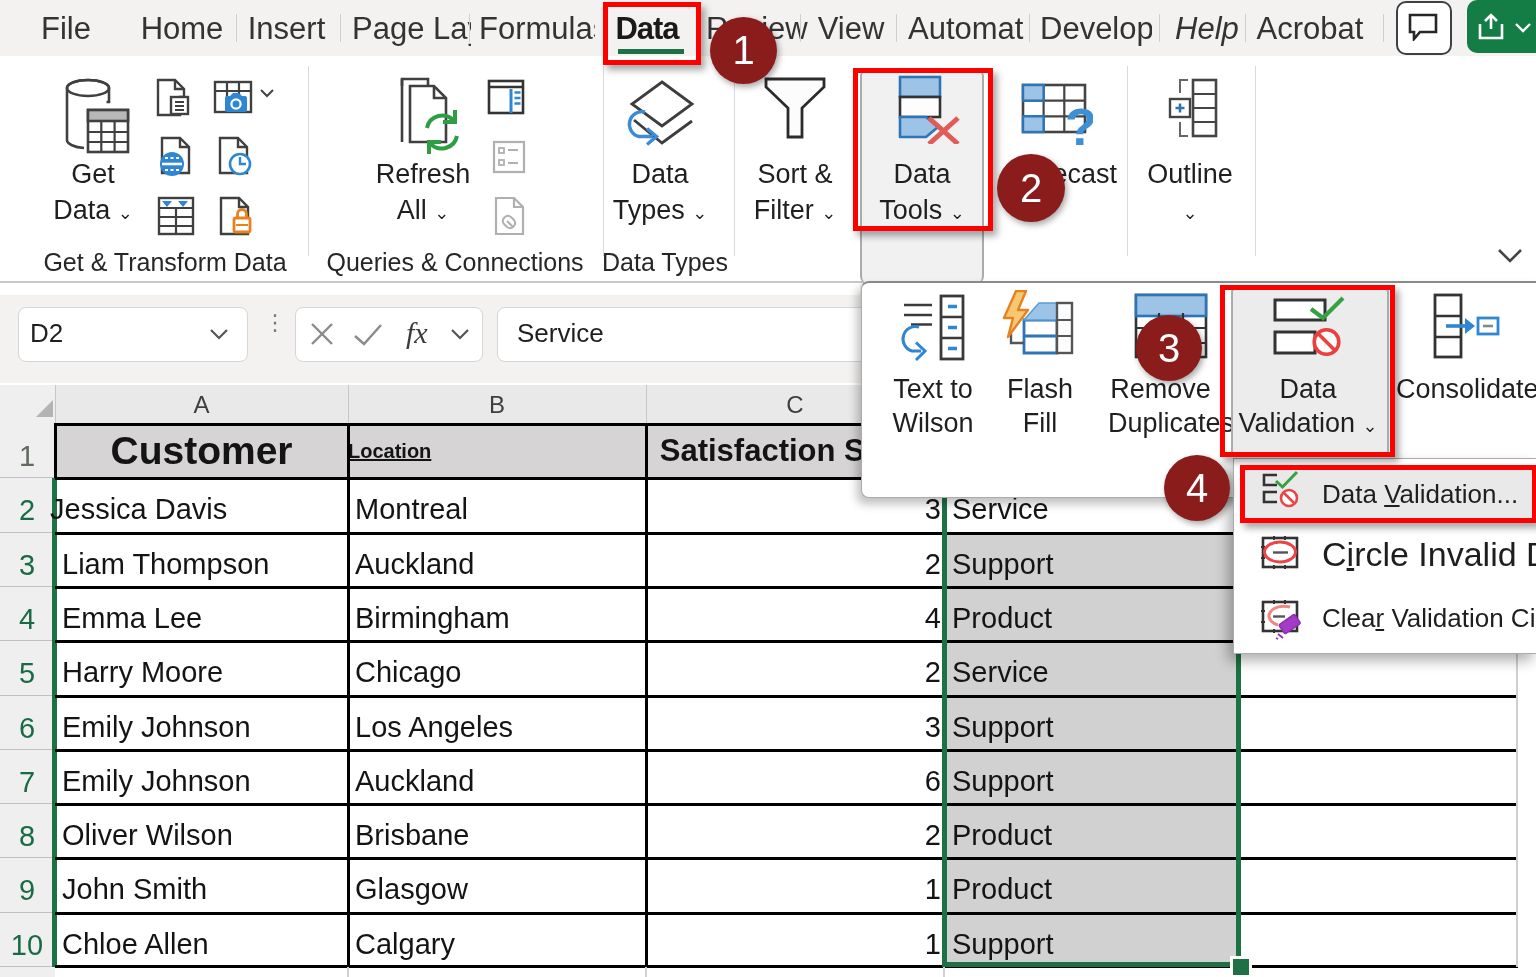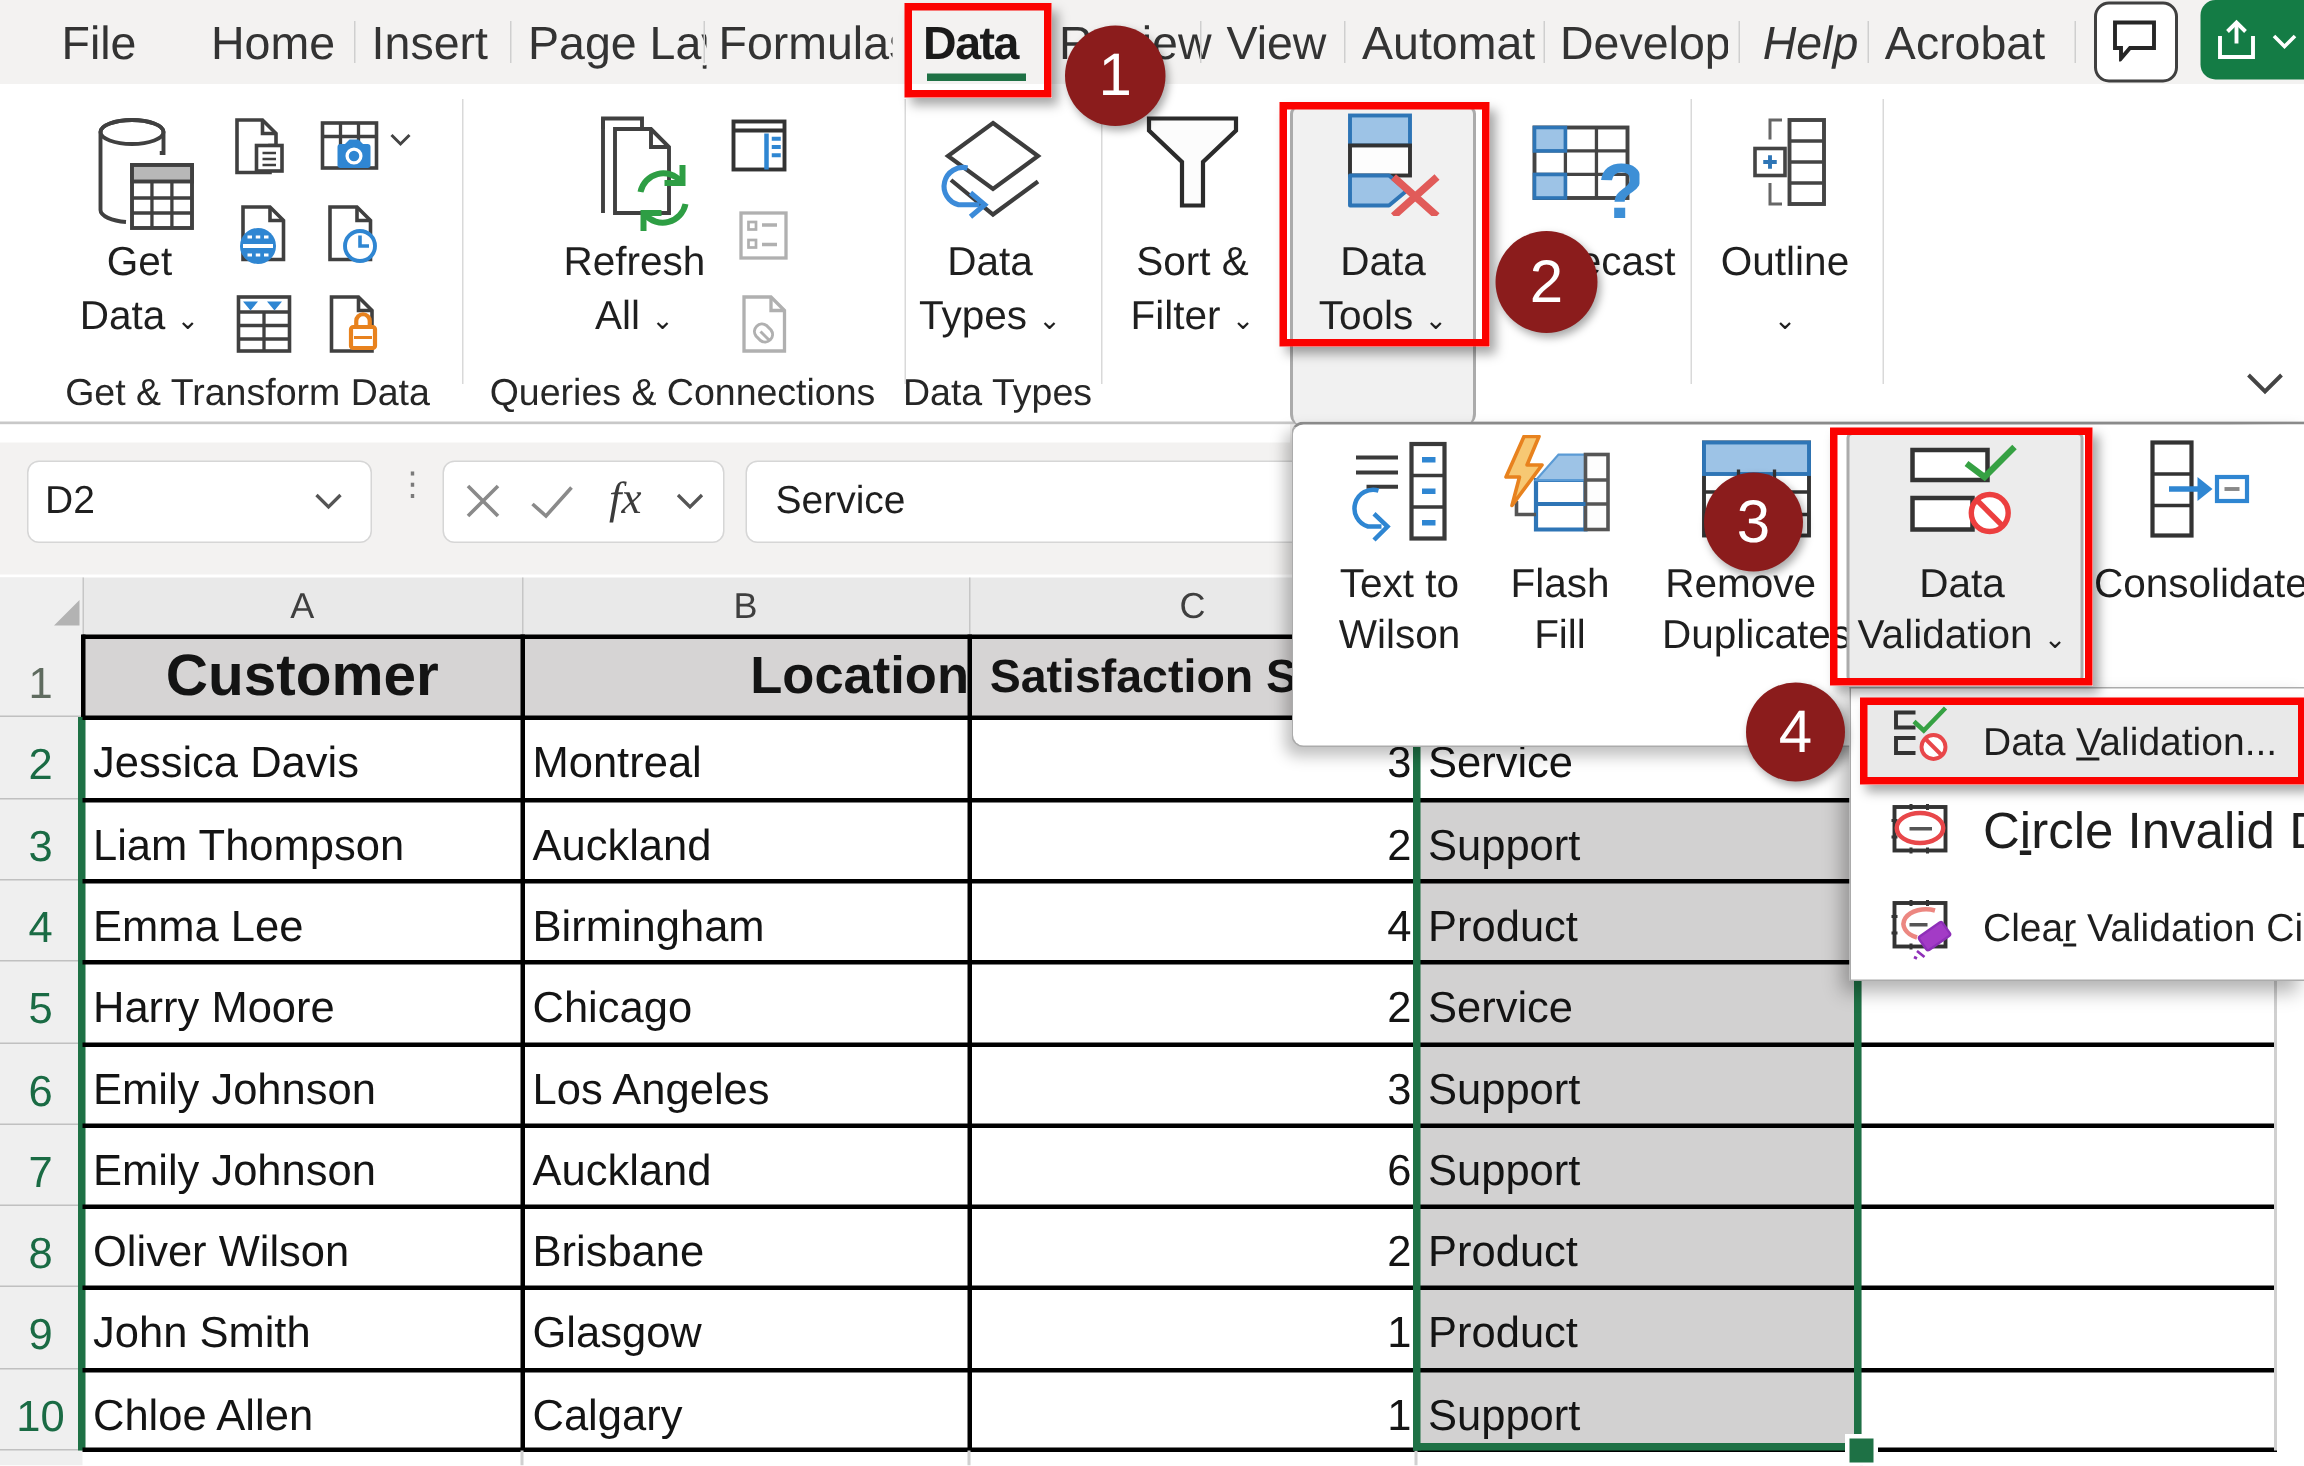--- a/index.html
+++ b/index.html
@@ -264,24 +264,24 @@
 <div class="abs" style="left:0;top:912px;width:55px;height:1px;background:#c0c0c0;"></div>
 <div class="abs" style="left:0;top:966px;width:55px;height:1px;background:#c0c0c0;"></div>
 <div class="abs" style="left:52px;top:478px;width:5px;height:489px;background:#1e7145;"></div>
 
 <div class="abs" style="left:55px;top:424px;width:1463px;height:54px;background:#d6d4d4;"></div>
 
 <div class="abs" style="left:944px;top:478px;width:297px;height:489px;background:#d2d1d1;"></div>
 <div class="abs" style="left:946px;top:480px;width:292px;height:52px;background:#ffffff;"></div>
 
 <div class="cellt" style="left:55px;top:424px;width:293px;text-align:center;font-weight:bold;font-size:39px;">Customer</div>
-<div class="cellt" style="left:348px;top:424px;width:298px;text-align:right;font-weight:bold;font-size:35px;">Location</div>
+<div class="cellt" style="left:348px;top:424px;width:298px;text-align:left;font-weight:bold;font-size:20px;text-decoration:underline;">Location</div>
 <div class="cellt" style="left:646px;top:424px;width:298px;text-align:center;font-weight:bold;font-size:31px;white-space:nowrap;overflow:visible;">Satisfaction Score</div>
 
-<div class="cellt" style="left:62px;top:482px;">Jessica Davis</div>
+<div class="cellt" style="left:50px;top:482px;">Jessica Davis</div>
 <div class="cellt" style="left:62px;top:537px;">Liam Thompson</div>
 <div class="cellt" style="left:62px;top:591px;">Emma Lee</div>
 <div class="cellt" style="left:62px;top:645px;">Harry Moore</div>
 <div class="cellt" style="left:62px;top:700px;">Emily Johnson</div>
 <div class="cellt" style="left:62px;top:754px;">Emily Johnson</div>
 <div class="cellt" style="left:62px;top:808px;">Oliver Wilson</div>
 <div class="cellt" style="left:62px;top:862px;">John Smith</div>
 <div class="cellt" style="left:62px;top:917px;">Chloe Allen</div>
 
 <div class="cellt" style="left:355px;top:482px;">Montreal</div>

